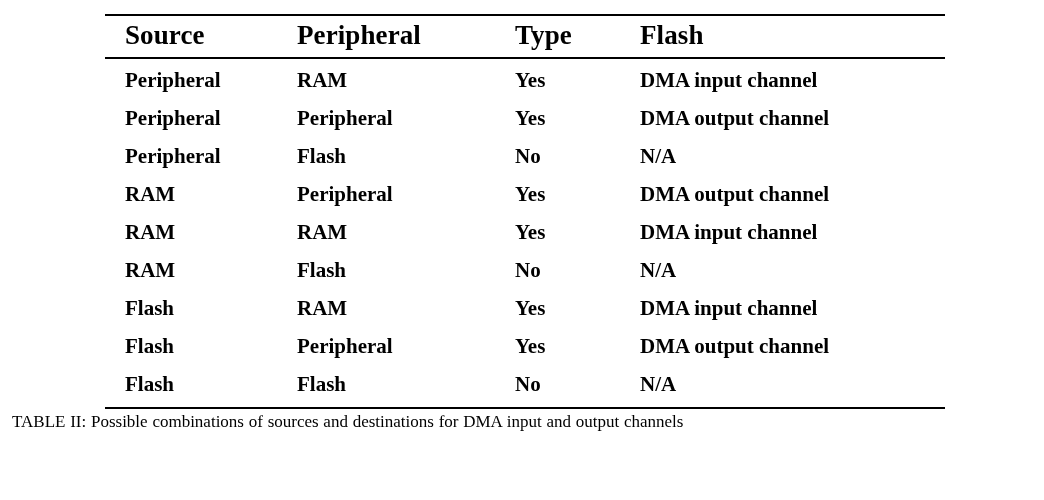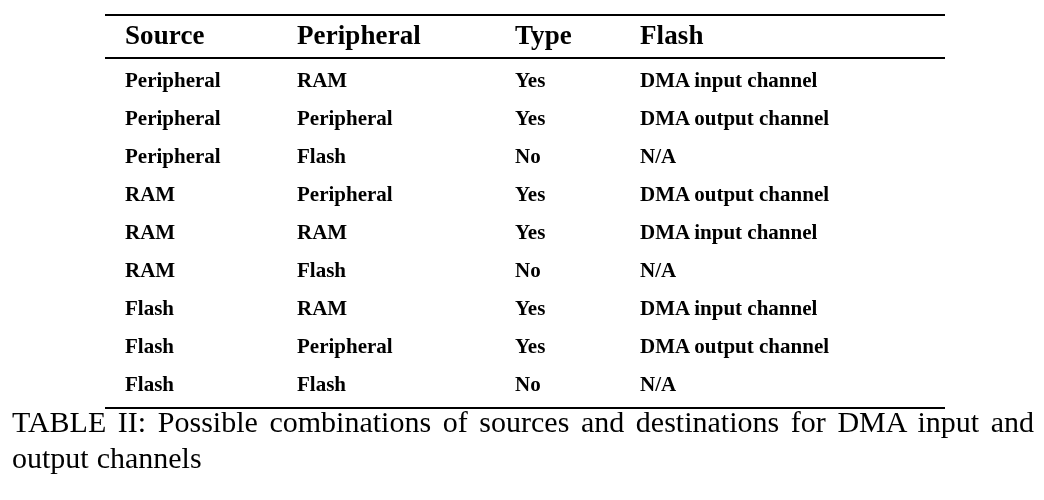--- a/index.html
+++ b/index.html
@@ -65,21 +65,21 @@
     padding-bottom: 6px;
     border-bottom: 2px solid #000;
   }
 
   
   #caption {
     position: absolute;
     left: 12px;
     top: 404px;
     width: 1022px;
-    font-size: 30px;
+    font-size: 17px;
     line-height: 36px;
     text-align: justify;
     text-align-last: left;
     word-spacing: 0.5px;
   }
 </style>
 </head>
 <body>
 
 <div id="page">

